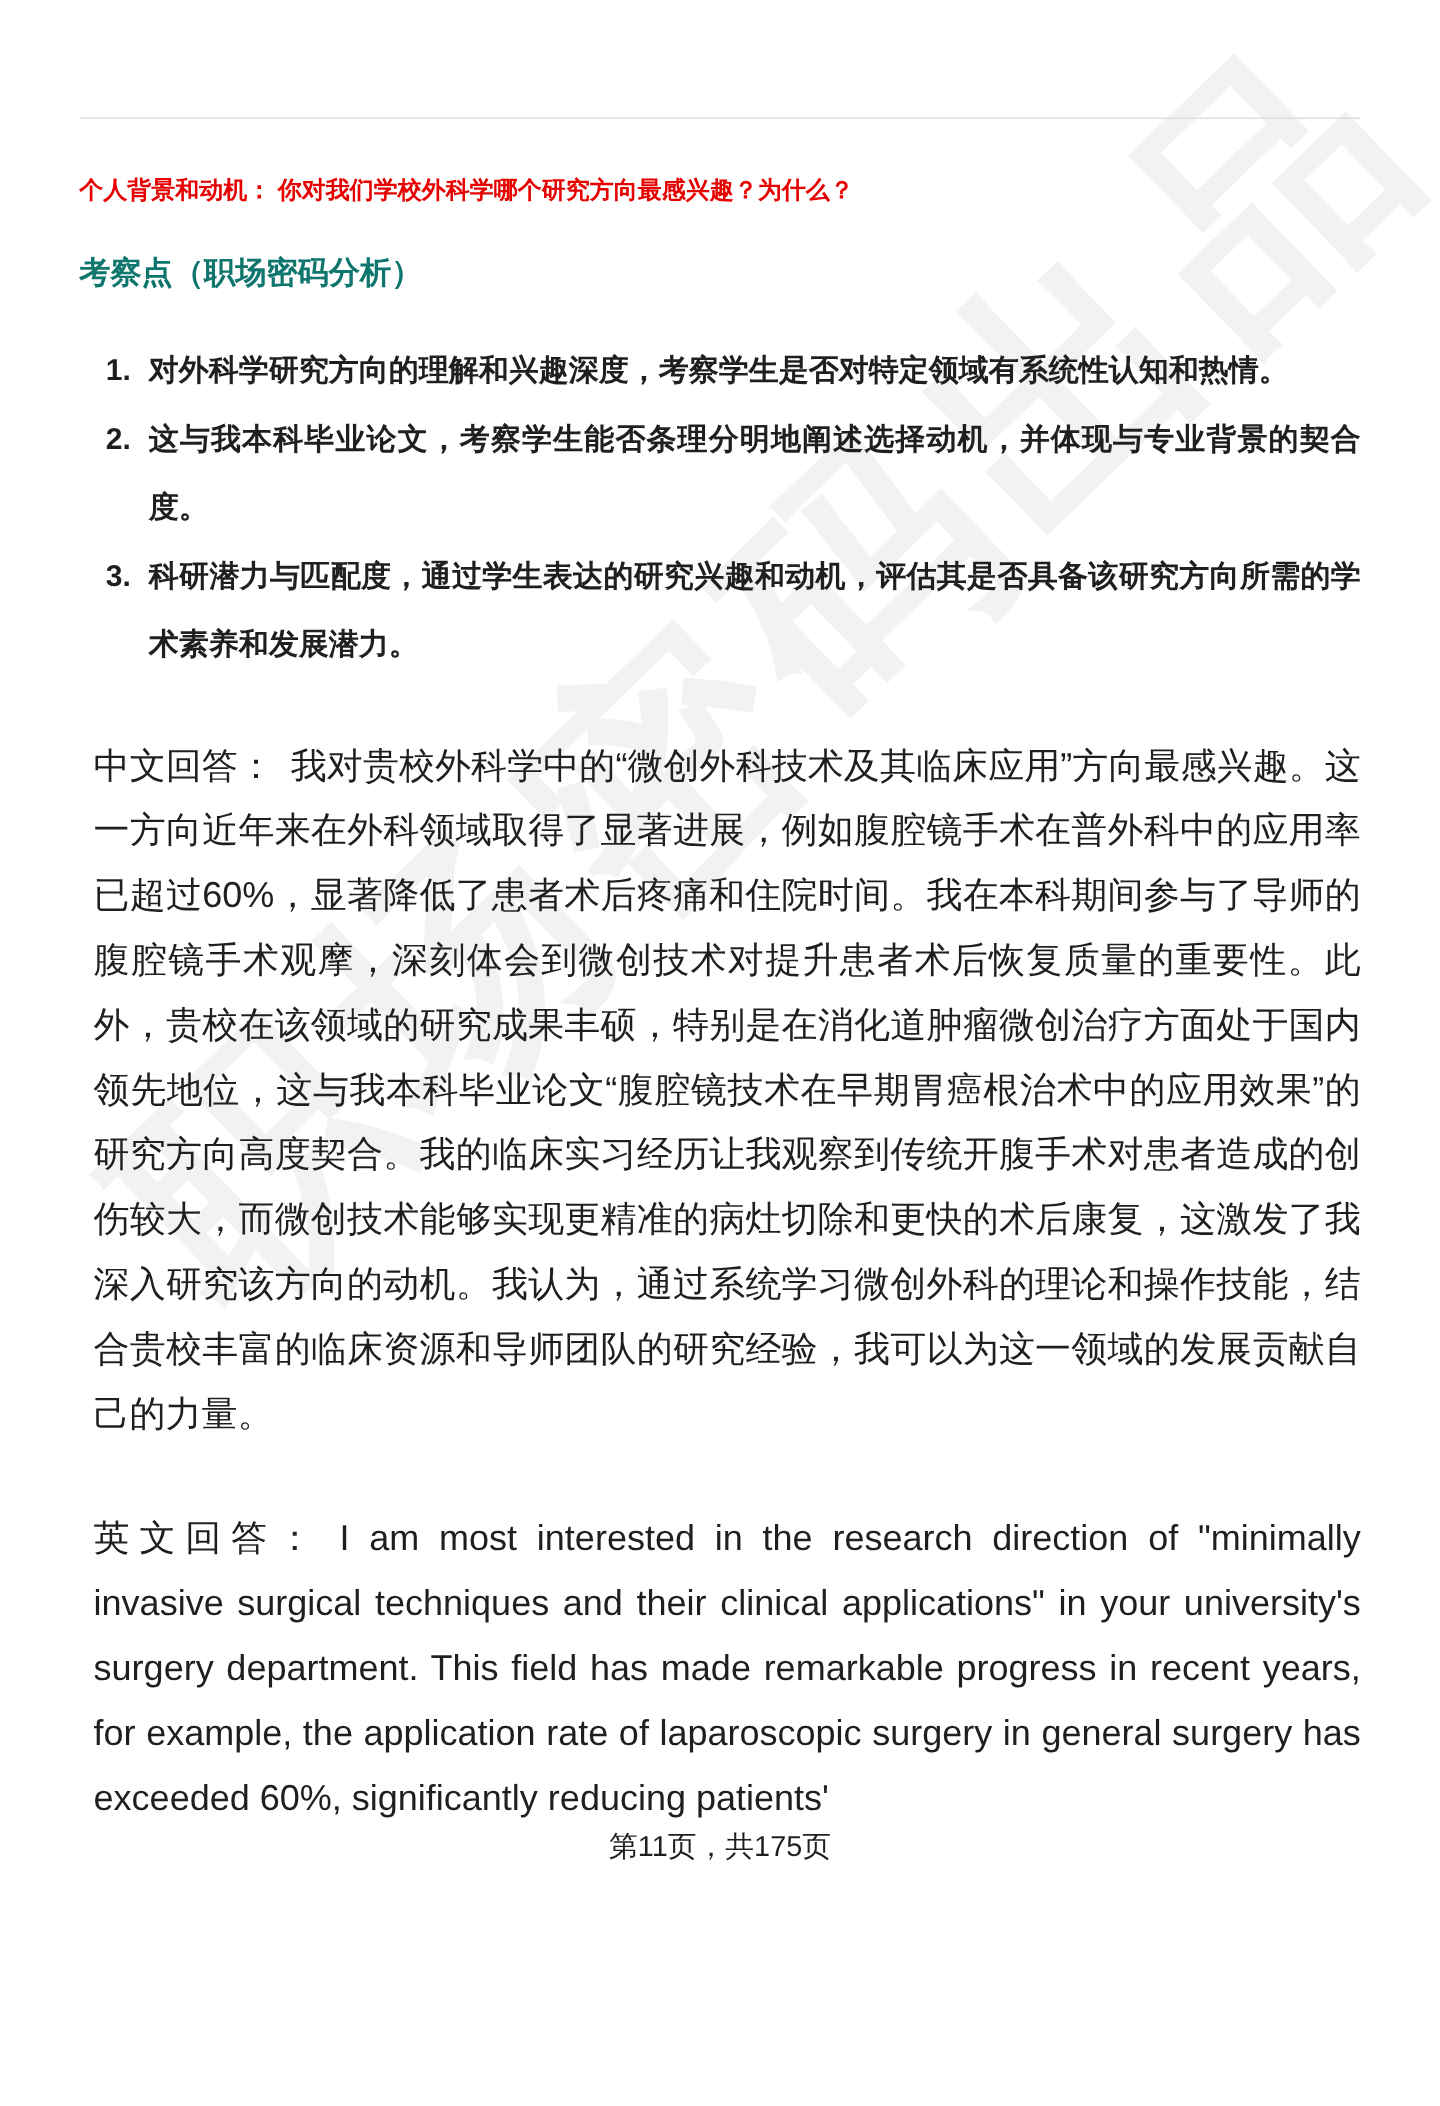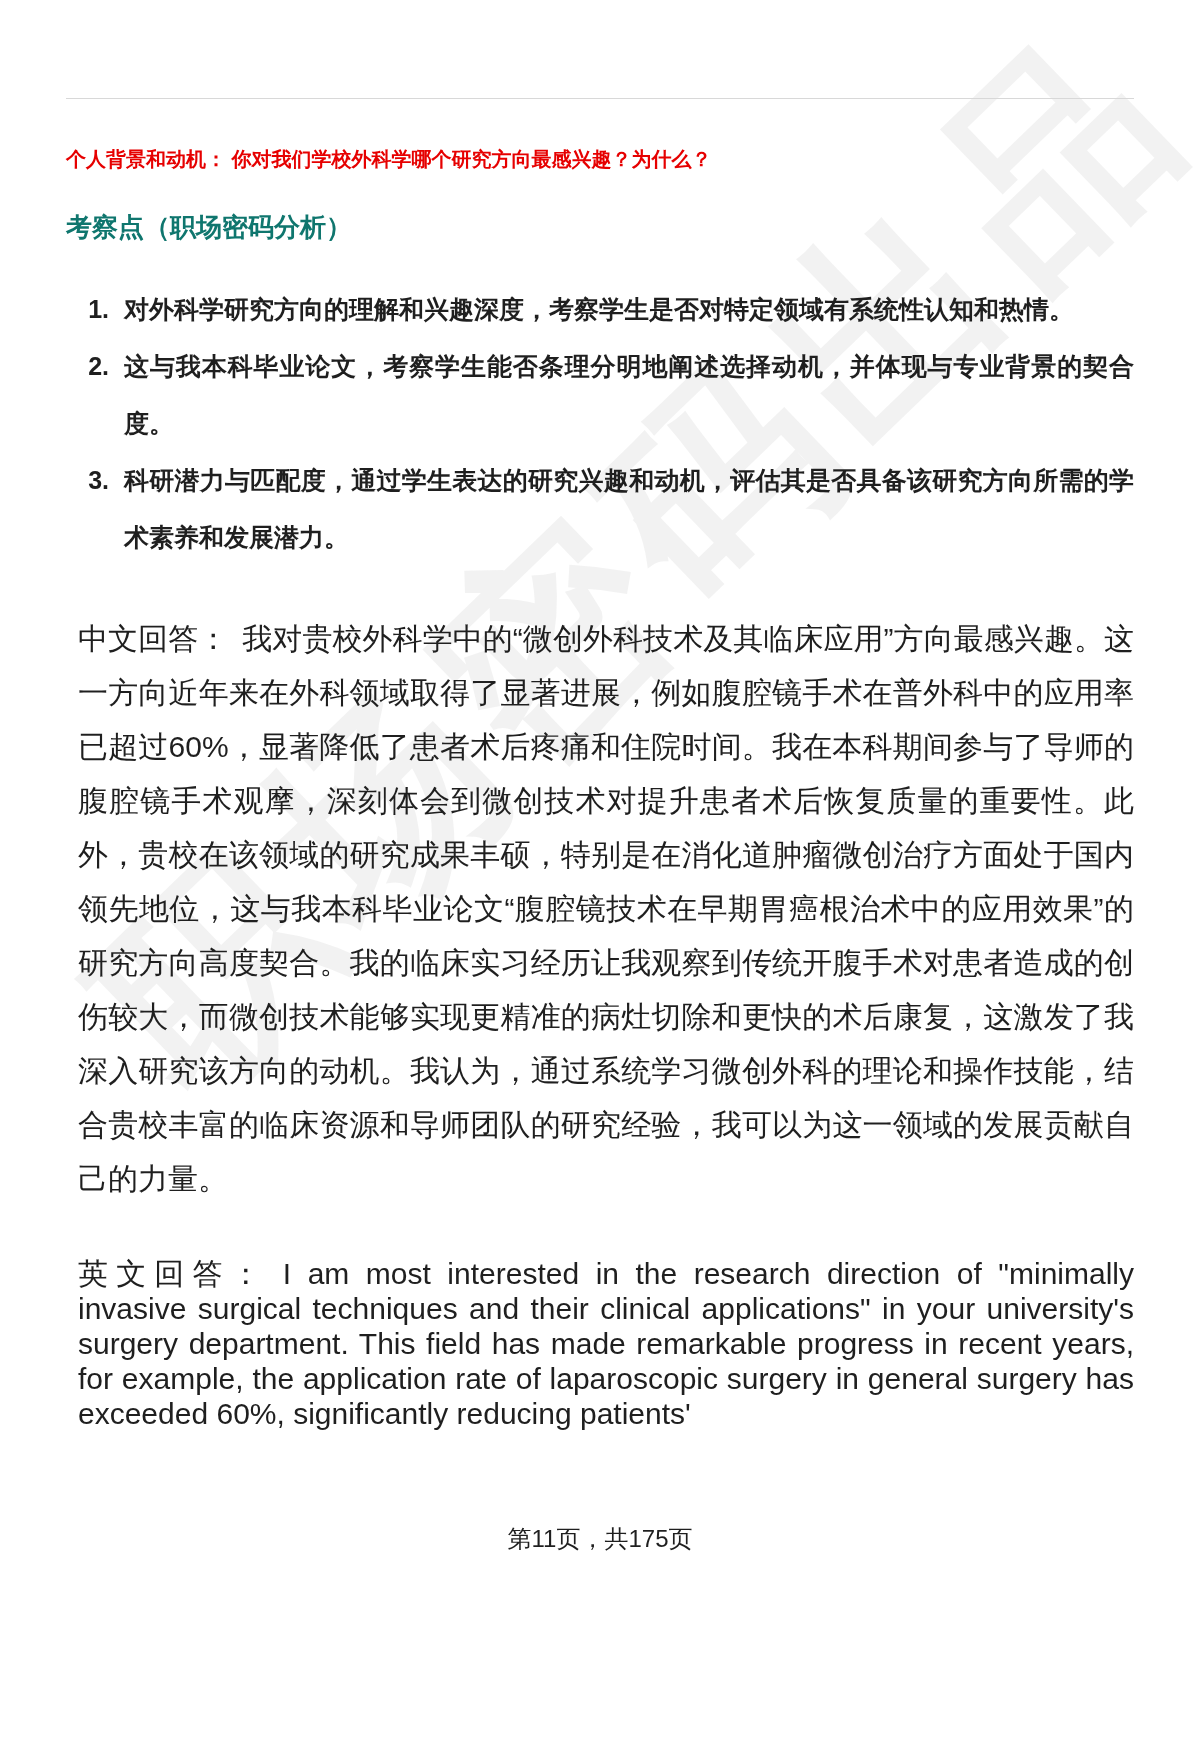--- a/index.html
+++ b/index.html
@@ -72,21 +72,21 @@
     padding-left: 8px;
     font-weight: bold;
   }
   .answer {
     font-size: 30px;
     line-height: 54px;
     text-align: justify;
     margin: 46px 0 0 12px;
   }
   .answer-en {
-    line-height: 35px;
+    line-height: 54px;
     margin-top: 50px;
   }
   .answer .label {
     margin-right: 14px;
   }
   .footer {
     position: absolute;
     left: 0;
     right: 0;
     bottom: 200px;

